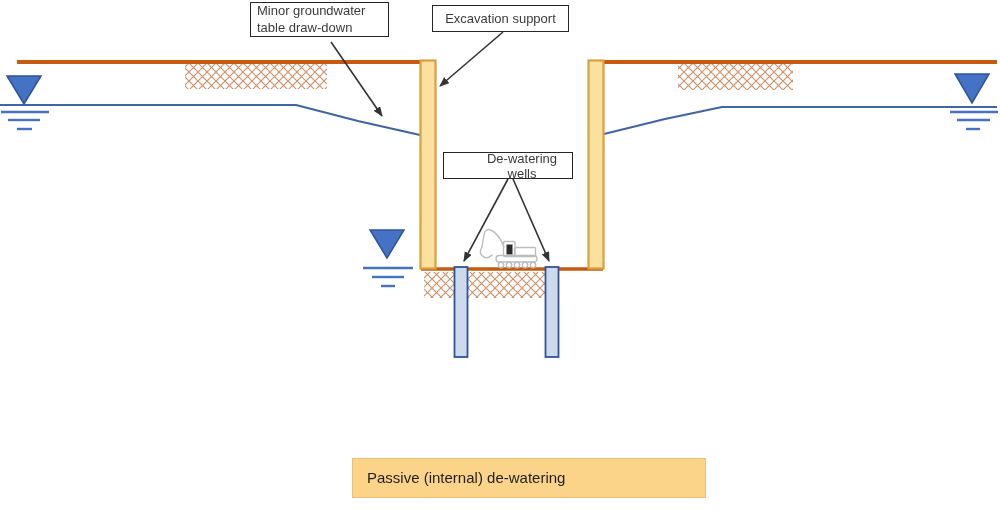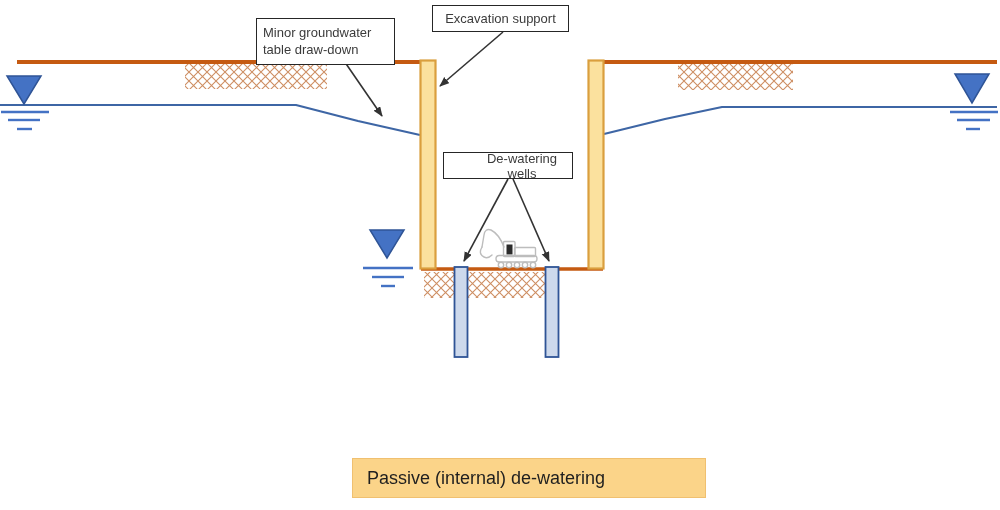--- a/index.html
+++ b/index.html
@@ -11,26 +11,26 @@
     --excavator:#BDBDBD; --window:#2B2B2B;
   }
   html,body{margin:0;padding:0;background:#fff;}
   .canvas{position:relative;width:1000px;height:510px;background:#fff;
           font-family:"Liberation Sans",sans-serif;overflow:hidden;}
   .canvas svg{position:absolute;left:0;top:0;}
   .callout{position:absolute;background:#fff;border:1.5px solid var(--label-border);
            color:var(--label-text);font-size:13px;box-sizing:border-box;
            display:flex;align-items:center;}
   .callout.center{justify-content:center;text-align:center;}
-  #lbl-drawdown{left:256px;top:2px;width:139px;height:47px;padding:2px 6px;line-height:16.5px;margin-top:16px;}
+  #lbl-drawdown{left:250px;top:2px;width:139px;height:35px;padding:2px 6px;line-height:16.5px;}
   #lbl-support{left:432px;top:5px;width:137px;height:27px;}
   #lbl-wells{left:443px;top:152px;width:130px;height:27px;padding-left:28px;}
   .title-box{position:absolute;left:352px;top:458px;width:354px;height:40px;
              background:var(--title-bg);border:1px solid var(--title-border);
-             color:var(--title-text);font-size:18px;line-height:38px;
+             color:var(--title-text);font-size:15px;line-height:38px;
              padding-left:14px;box-sizing:border-box;}
   .ground{stroke:var(--ground);stroke-width:4;fill:none;}
   .floor{stroke:var(--ground);stroke-width:3.5;fill:none;}
   .wall{fill:var(--wall-fill);stroke:var(--wall-border);stroke-width:2.2;}
   .water{stroke:var(--water);stroke-width:2.2;fill:none;stroke-linejoin:round;}
   .wsym-tri{fill:var(--symbol-fill);stroke:var(--symbol-border);stroke-width:1.5;}
   .wsym-line{stroke:var(--symbol-fill);stroke-width:2.4;}
   .well{fill:var(--well-fill);stroke:var(--well-border);stroke-width:1.8;}
   .arrowln{stroke:var(--arrow);stroke-width:1.6;fill:none;}
   .exc{stroke:var(--excavator);stroke-width:1.4;fill:none;stroke-linecap:round;stroke-linejoin:round;}

